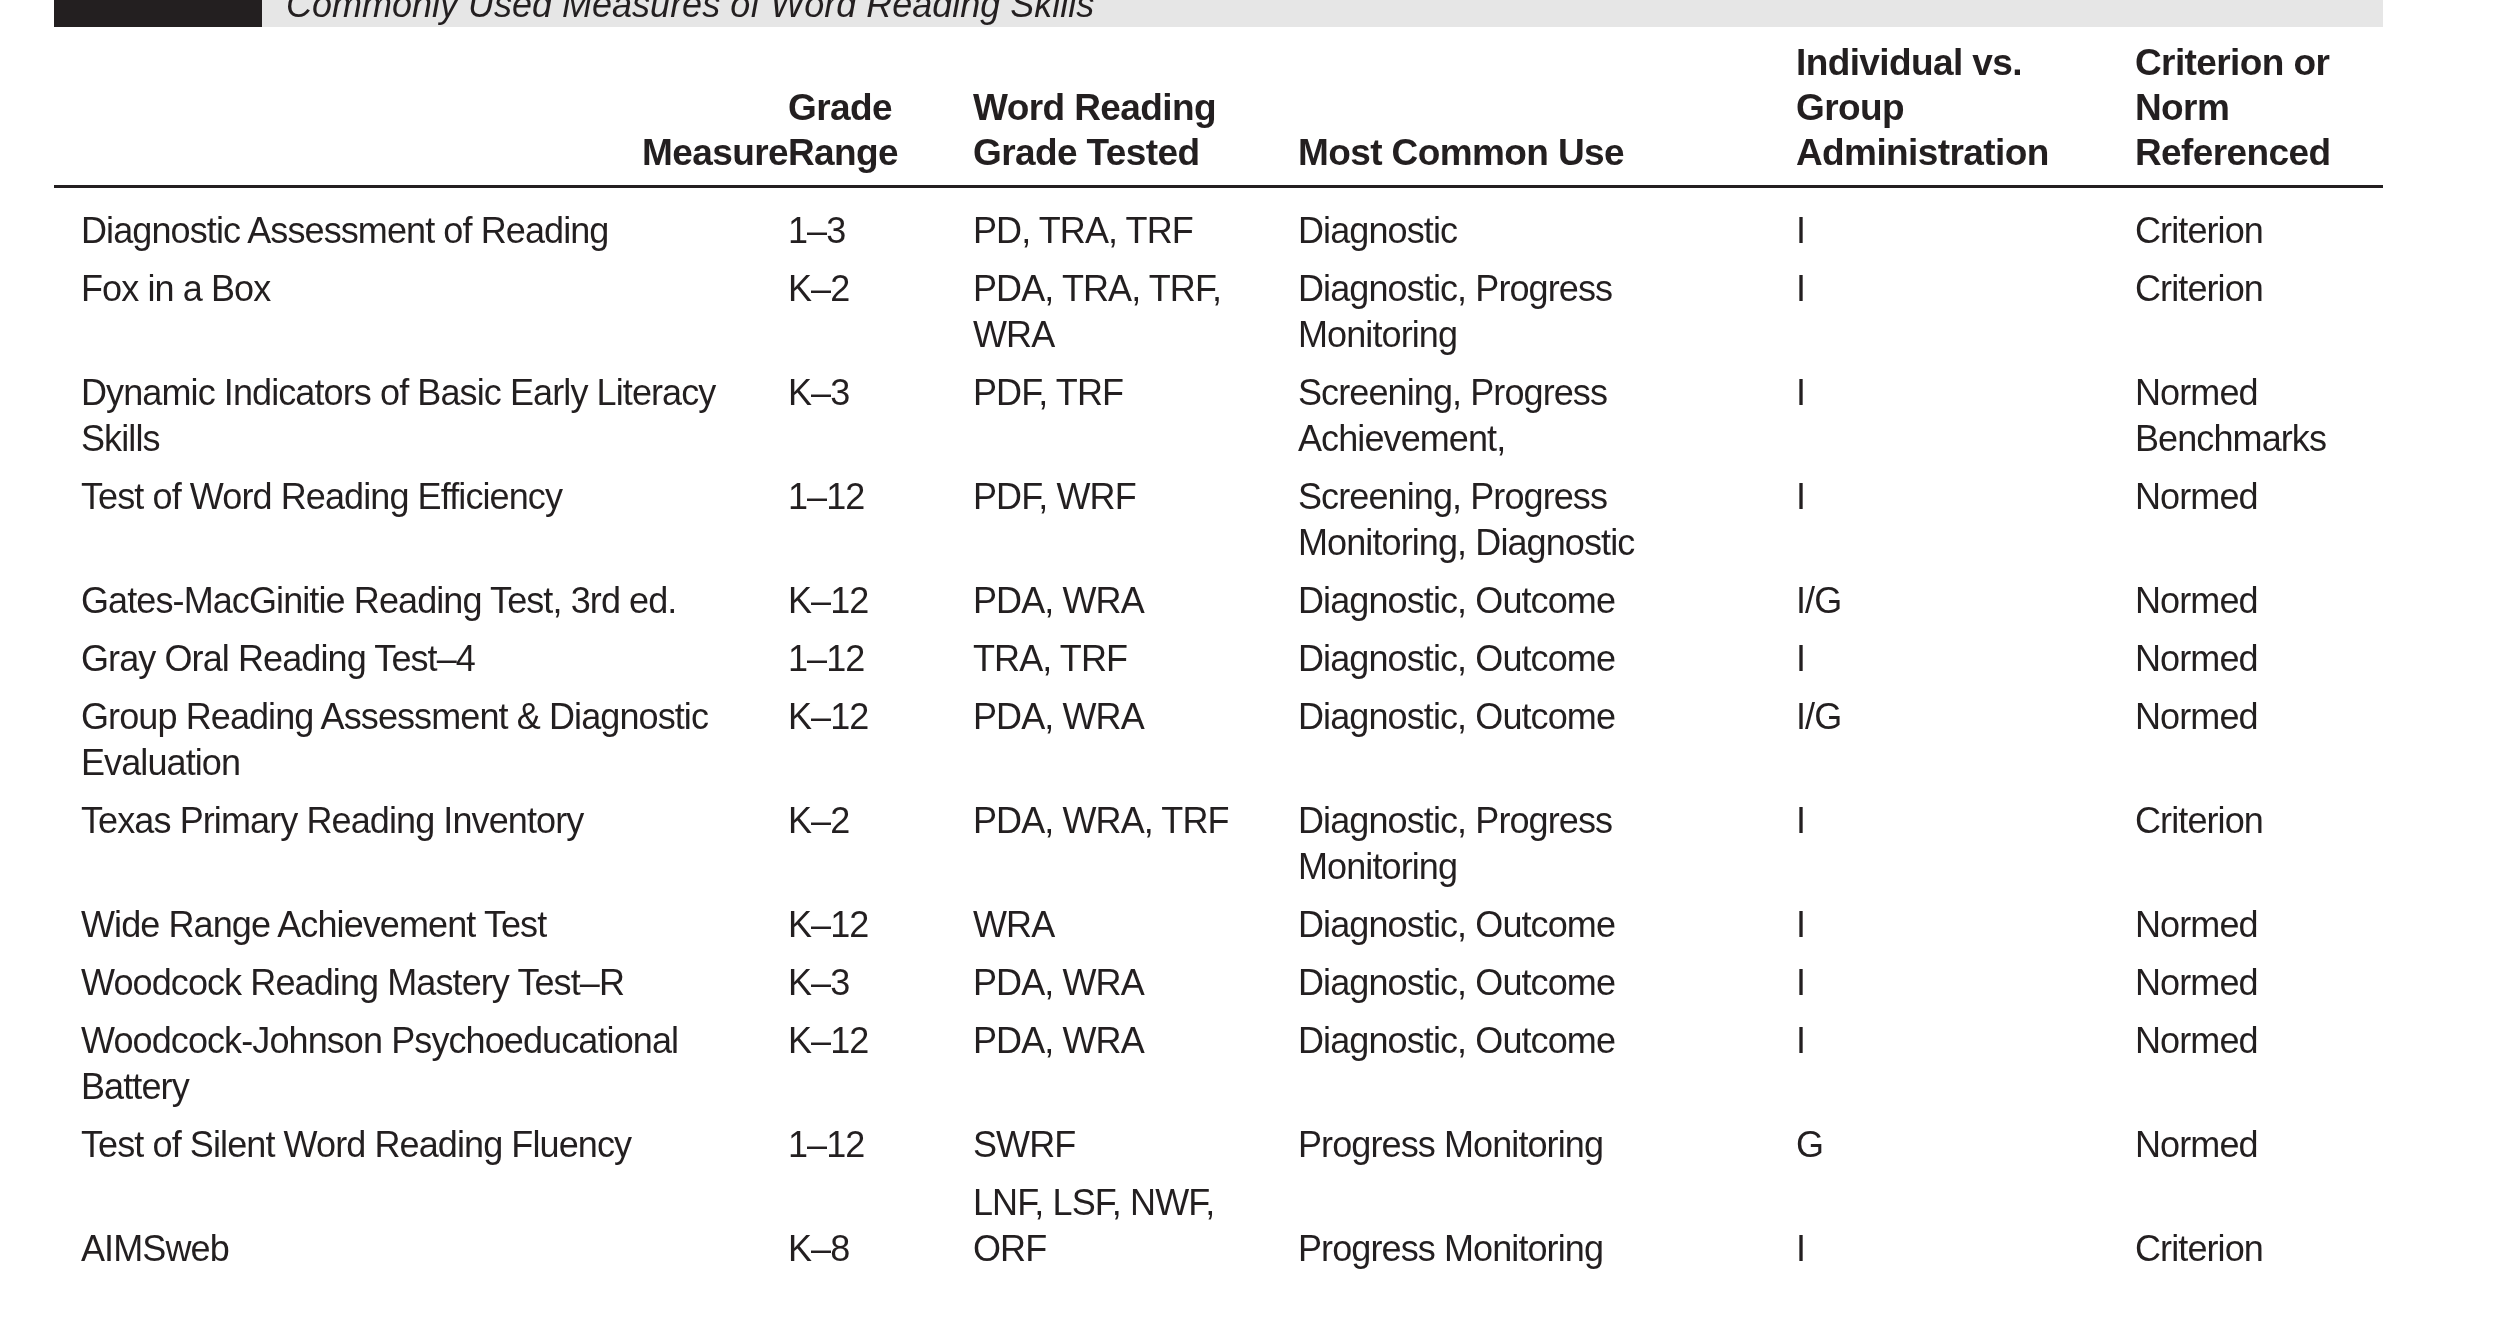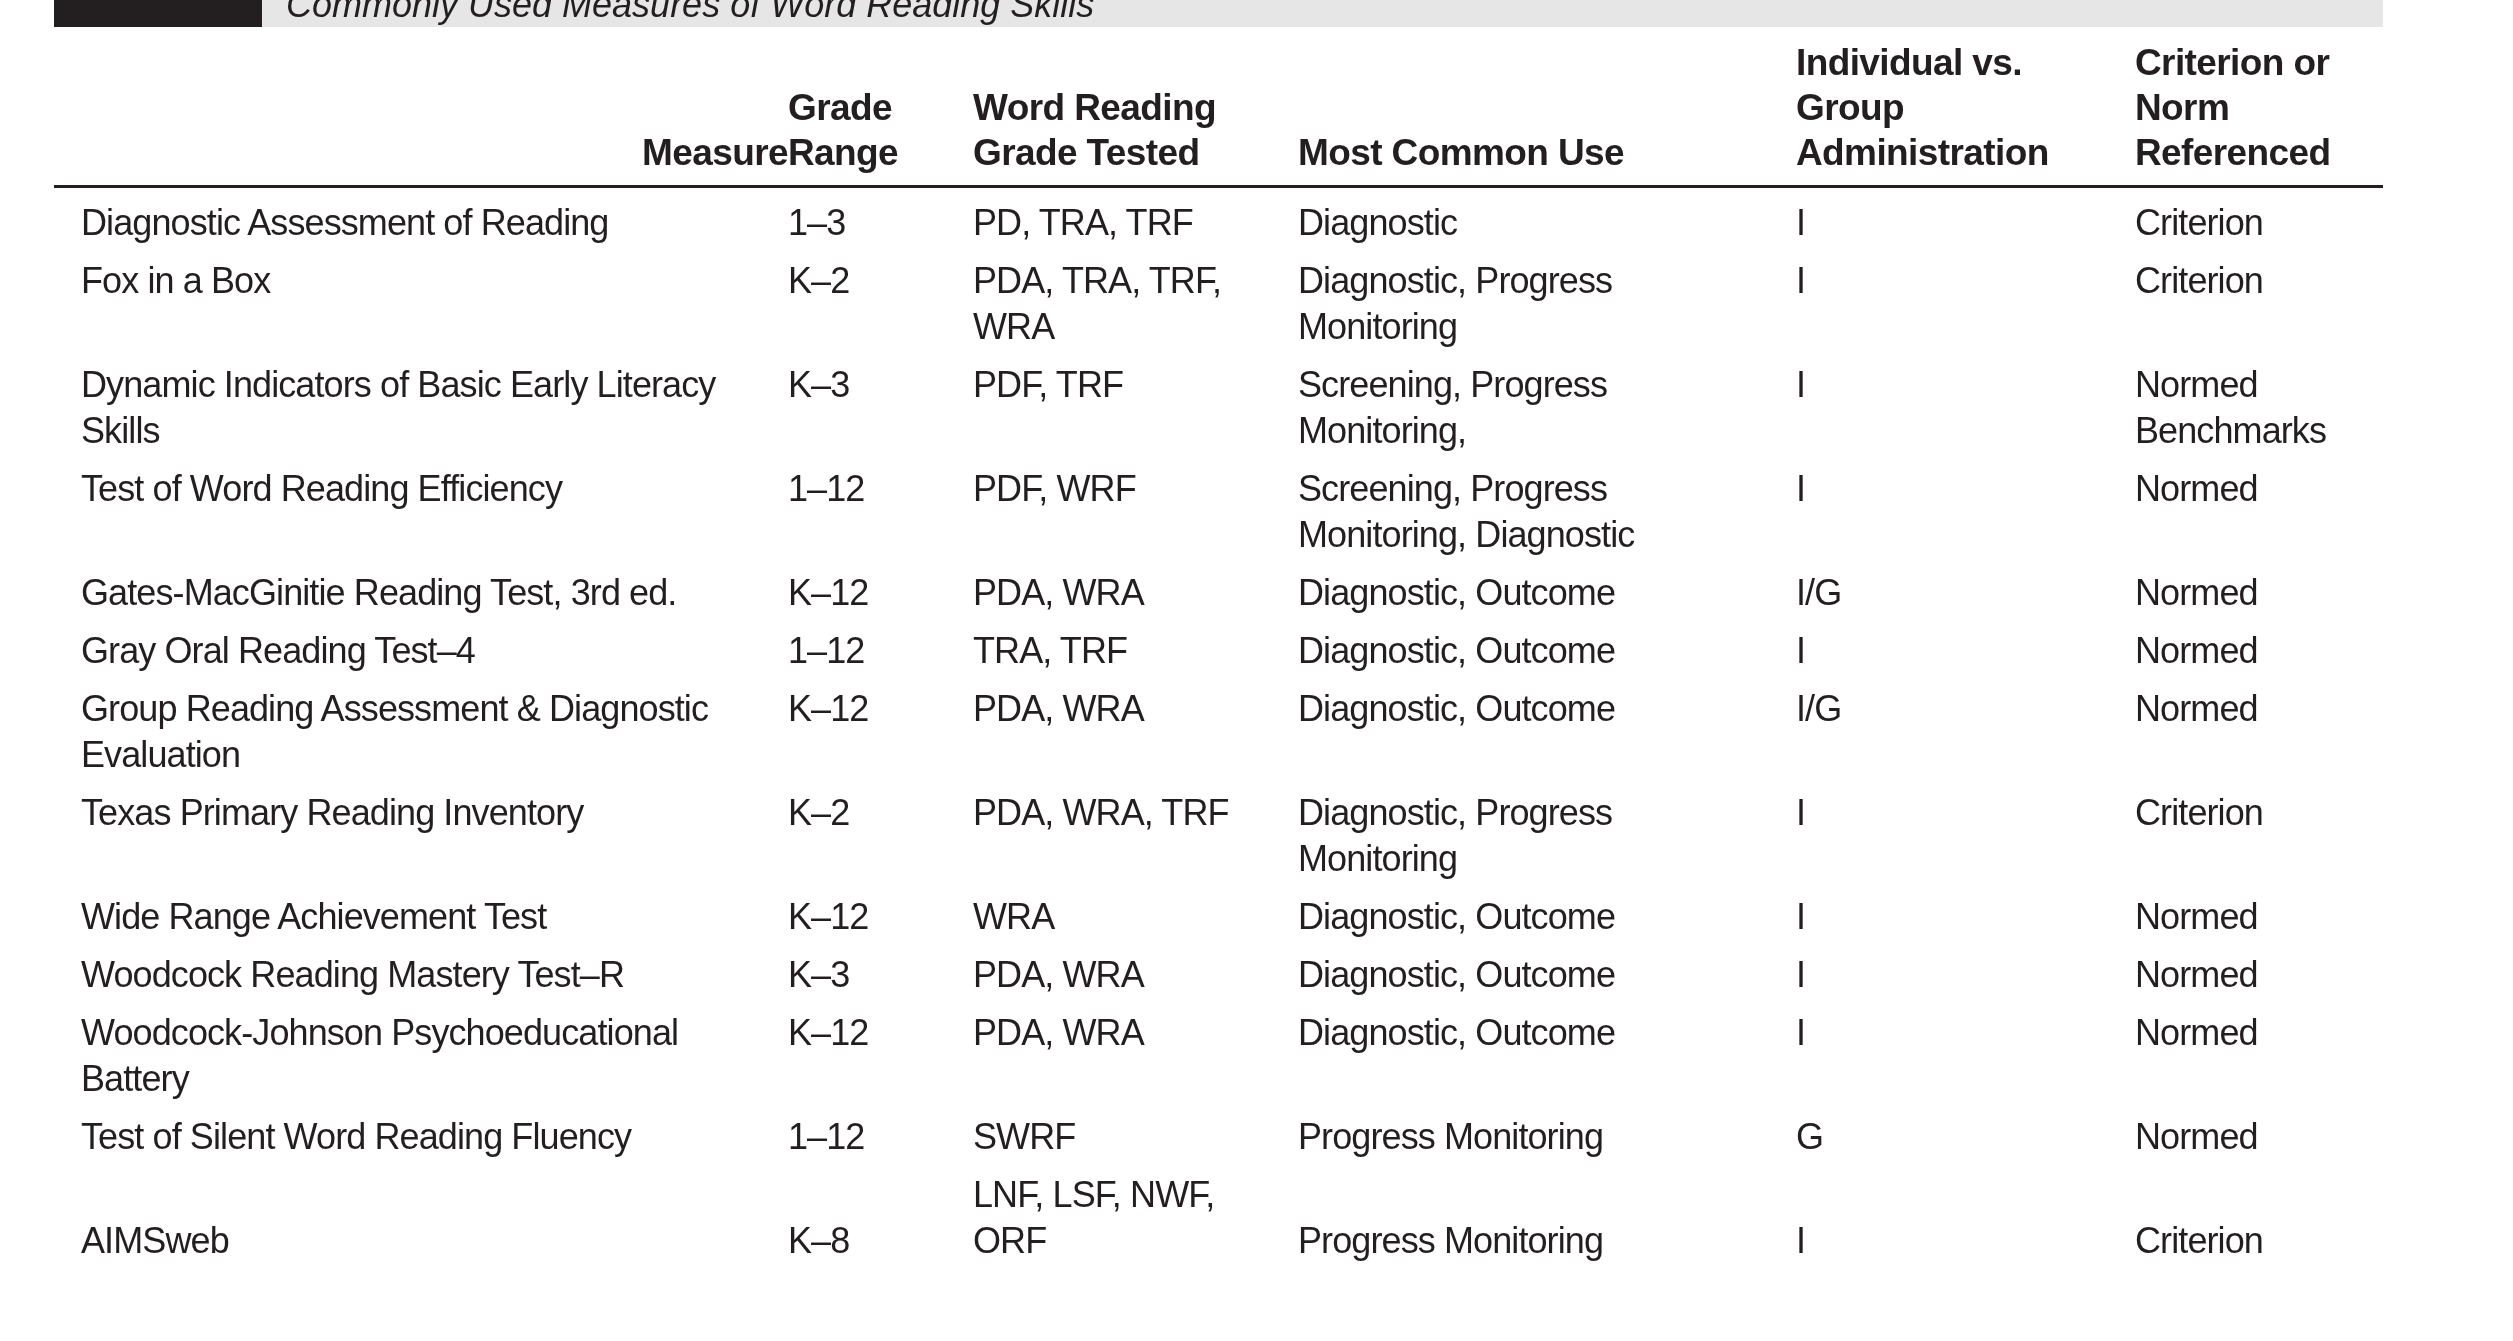--- a/index.html
+++ b/index.html
@@ -75,21 +75,21 @@
     font-size: 36px;
     line-height: 46px;
     vertical-align: top;
     padding: 0;
     padding-bottom: 12px;
     font-weight: normal;
     letter-spacing: -0.9px;
     white-space: normal;
   }
   tbody tr:first-child td {
-    padding-top: 12px;
+    padding-top: 20px;
   }
   tbody td.cell-measure {
     padding-left: 27px;
   }
   tbody tr.valign-bottom td {
     vertical-align: bottom;
   }
   .line { display: block; }
 </style>
 </head>
@@ -190,21 +190,21 @@
           <span class="line">Skills</span>
         </td>
         <td class="cell-grade-range">
           <span class="line">K–3</span>
         </td>
         <td class="cell-skills-tested">
           <span class="line">PDF, TRF</span>
         </td>
         <td class="cell-most-common-use">
           <span class="line">Screening, Progress</span>
-          <span class="line">Monitoring,</span>
+          <span class="line">Achievement,</span>
         </td>
         <td class="cell-administration">
           <span class="line">I</span>
         </td>
         <td class="cell-criterion-norm">
           <span class="line">Normed</span>
           <span class="line">Benchmarks</span>
         </td>
       </tr>
       <tr>

